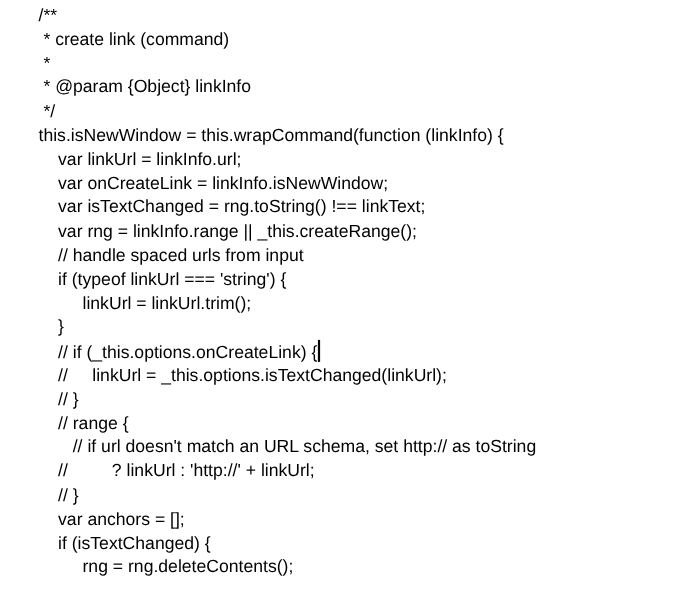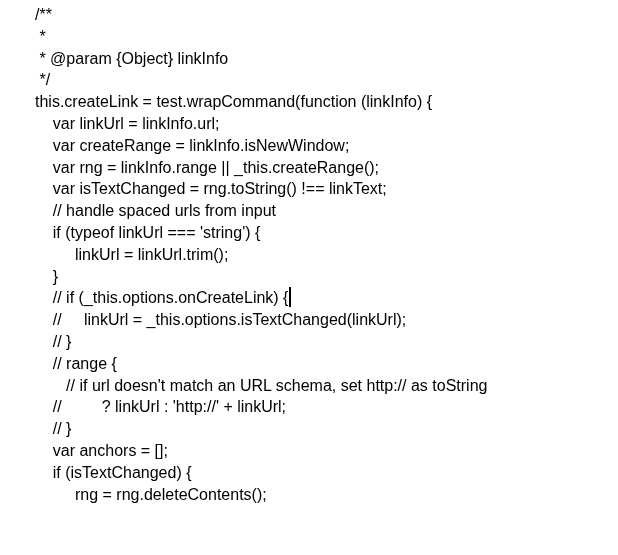--- a/index.html
+++ b/index.html
@@ -41,28 +41,29 @@
     vertical-align: -4px;
     margin-left: 1px;
   }
 </style>
 </head>
 <body>
 
 <div class="screen">
   <div class="editor" id="editor" style="background: rgb(255, 255, 255); color: rgb(0, 0, 0);">
       <div class="code-line"><span>/**</span></div>
+      <div class="code-line"><span> * create link (command)</span></div>
       <div class="code-line"><span> *</span></div>
       <div class="code-line"><span> * @param {Object} linkInfo</span></div>
       <div class="code-line"><span> */</span></div>
-      <div class="code-line"><span>this.createLink = test.wrapCommand(function (linkInfo) {</span></div>
+      <div class="code-line"><span>this.isNewWindow = this.wrapCommand(function (linkInfo) {</span></div>
       <div class="code-line"><span>    var linkUrl = linkInfo.url;</span></div>
-      <div class="code-line"><span>    var createRange = linkInfo.isNewWindow;</span></div>
+      <div class="code-line"><span>    var onCreateLink = linkInfo.isNewWindow;</span></div>
+      <div class="code-line"><span>    var isTextChanged = rng.toString() !== linkText;</span></div>
       <div class="code-line"><span>    var rng = linkInfo.range || _this.createRange();</span></div>
-      <div class="code-line"><span>    var isTextChanged = rng.toString() !== linkText;</span></div>
       <div class="code-line"><span>    // handle spaced urls from input</span></div>
       <div class="code-line"><span>    if (typeof linkUrl === 'string') {</span></div>
       <div class="code-line"><span>         linkUrl = linkUrl.trim();</span></div>
       <div class="code-line"><span>    }</span></div>
       <div class="code-line"><span>    // if (_this.options.onCreateLink) {</span><span class="caret" style="background: rgb(0, 0, 0);"></span></div>
       <div class="code-line"><span>    //     linkUrl = _this.options.isTextChanged(linkUrl);</span></div>
       <div class="code-line"><span>    // }</span></div>
       <div class="code-line"><span>    // range {</span></div>
       <div class="code-line"><span>       // if url doesn't match an URL schema, set http:// as toString</span></div>
       <div class="code-line"><span>    //         ? linkUrl : 'http://' + linkUrl;</span></div>

